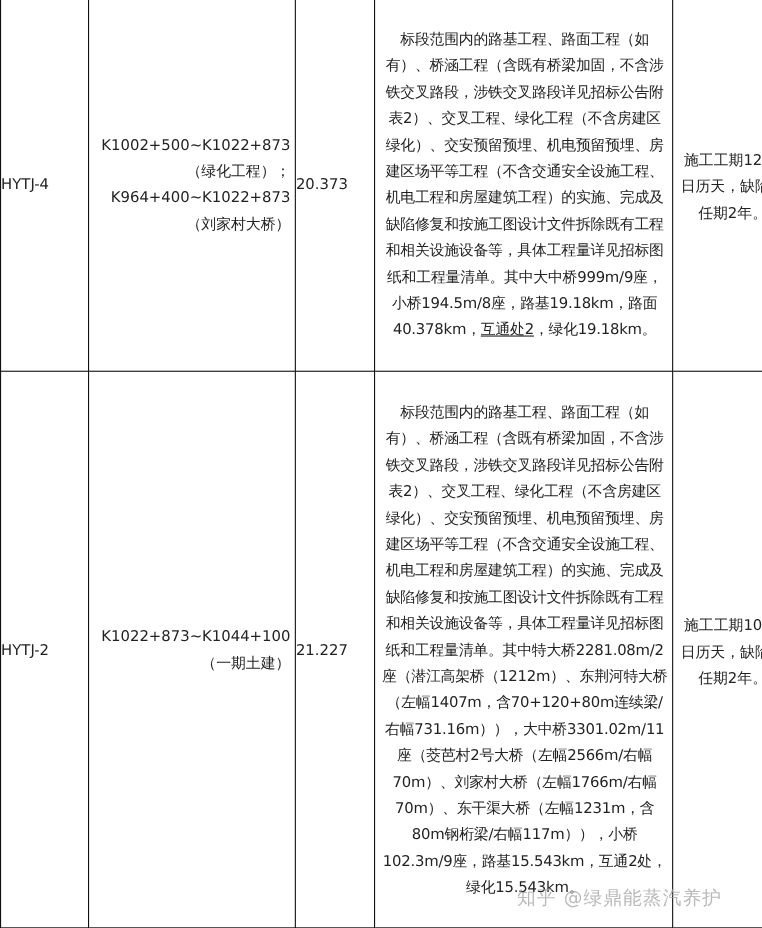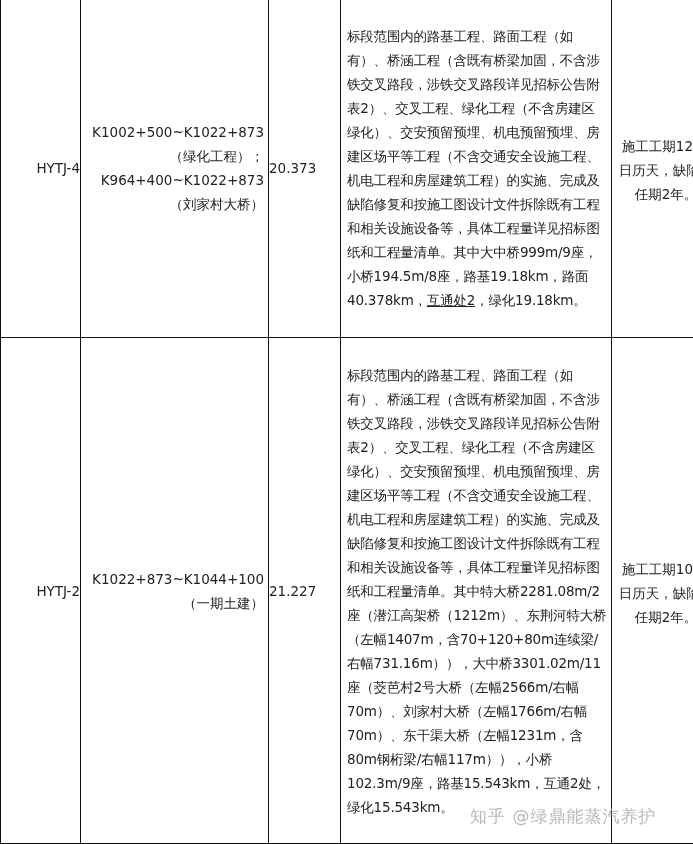--- a/index.html
+++ b/index.html
@@ -25,21 +25,21 @@
     }
     table.bid-table td {
       border: 1.5px solid #111111;
       vertical-align: middle;
       padding: 0;
       font-size: 13.5px;
       line-height: 24px;
     }
     td.col-id {
       width: 79px;
-      text-align: right;
+      text-align: left;
     }
     td.col-range {
       width: 177px;
       text-align: right;
       padding-left: 6px !important;
       padding-right: 4px !important;
     }
     td.col-length {
       width: 71px;
       text-align: left;
@@ -54,21 +54,21 @@
     td.col-period {
       width: 100px;
       text-align: center;
       vertical-align: top;
       padding: 4px 4px 0 4px !important;
       line-height: 24px;
     }
     tr.row-4 { height: 339px; }
     tr.row-5 { height: 506px; }
     .range-line { display: block; white-space: nowrap; }
-    .scope-text { display: block; }
+    .scope-text { display: block; text-align: center; }
     .underline { text-decoration: underline; }
     .watermark {
       position: absolute;
       left: 470px;
       top: 805px;
       font-size: 17px;
       color: rgba(160, 160, 160, 0.75);
       letter-spacing: 1px;
       pointer-events: none;
       white-space: nowrap;

